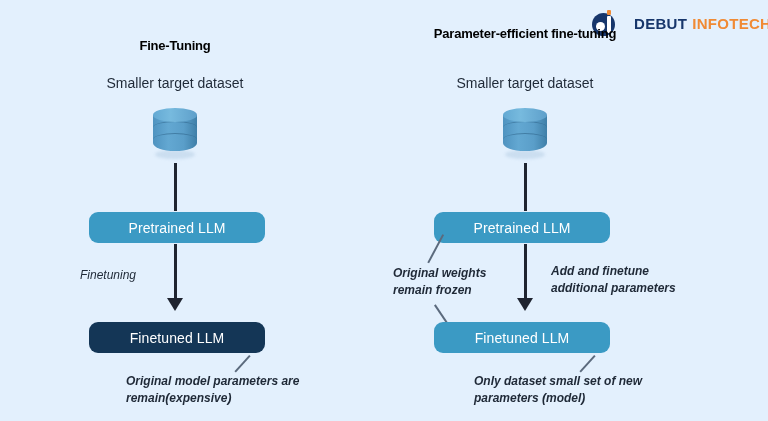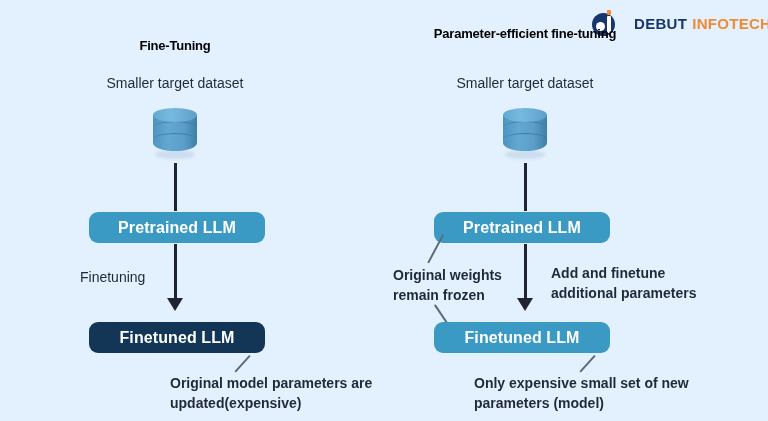--- a/index.html
+++ b/index.html
@@ -159,34 +159,35 @@
   }
 
   
   .pill {
     position: absolute;
     display: flex;
     align-items: center;
     justify-content: center;
     border-radius: 9px;
     color: #ffffff;
-    font-size: 16px;
-    font-weight: bold;
+    font-size: 14px;
+    font-weight: normal;
     letter-spacing: 0.1px;
     white-space: nowrap;
   }
   .pill-blue { background: #3b9ac4; }
   .pill-navy { background: #143656; }
 
   
   .caption {
     position: absolute;
-    font-size: 14px;
+    font-size: 12px;
     color: #1f2937;
     line-height: 1.45;
+    font-style: italic;
   }
   .caption-bold { font-weight: bold; }
 
   
   .leader {
     position: absolute;
     height: 1.6px;
     background: #5b6a7d;
     transform-origin: 0 50%;
   }
@@ -230,23 +231,23 @@
   <div class="arrow-head" style="left:167px; top:298px;"></div>
 
   <div class="caption" style="left:80px; top:267px; width:80px;">Finetuning</div>
 
   <div class="pill pill-navy" style="left:89px; top:322px; width:176px; height:31px;">
     <span>Finetuned LLM</span>
   </div>
 
   <div class="leader" style="left:235px; top:371px; width:22px; transform:rotate(-48deg);"></div>
 
-  <div class="caption caption-bold" style="left:126px; top:373px; width:215px;margin-left:44px;">
+  <div class="caption caption-bold" style="left:126px; top:373px; width:215px;">
     <div>Original model parameters are</div>
-    <div>updated(expensive)</div>
+    <div>remain(expensive)</div>
   </div>
 
   <div class="col-title" style="left:375px; top:26px; width:300px;">Parameter-efficient fine-tuning</div>
 
   <div class="col-sub" style="left:375px; top:75px; width:300px;">Smaller target dataset</div>
 
   <div class="db" style="left:503px; top:108px;">
     <div class="db-shadow"></div>
     <div class="db-body"></div>
     <div class="db-ring r1"></div>
@@ -277,17 +278,17 @@
 
   <div class="leader" style="left:435px; top:304px; width:30px; transform:rotate(56deg);"></div>
 
   <div class="pill pill-blue" style="left:434px; top:322px; width:176px; height:31px;">
     <span>Finetuned LLM</span>
   </div>
 
   <div class="leader" style="left:580px; top:371px; width:22px; transform:rotate(-48deg);"></div>
 
   <div class="caption caption-bold" style="left:474px; top:373px; width:225px;">
-    <div>Only expensive small set of new</div>
+    <div>Only dataset small set of new</div>
     <div>parameters (model)</div>
   </div>
 
 </div>
 
 </body></html>

